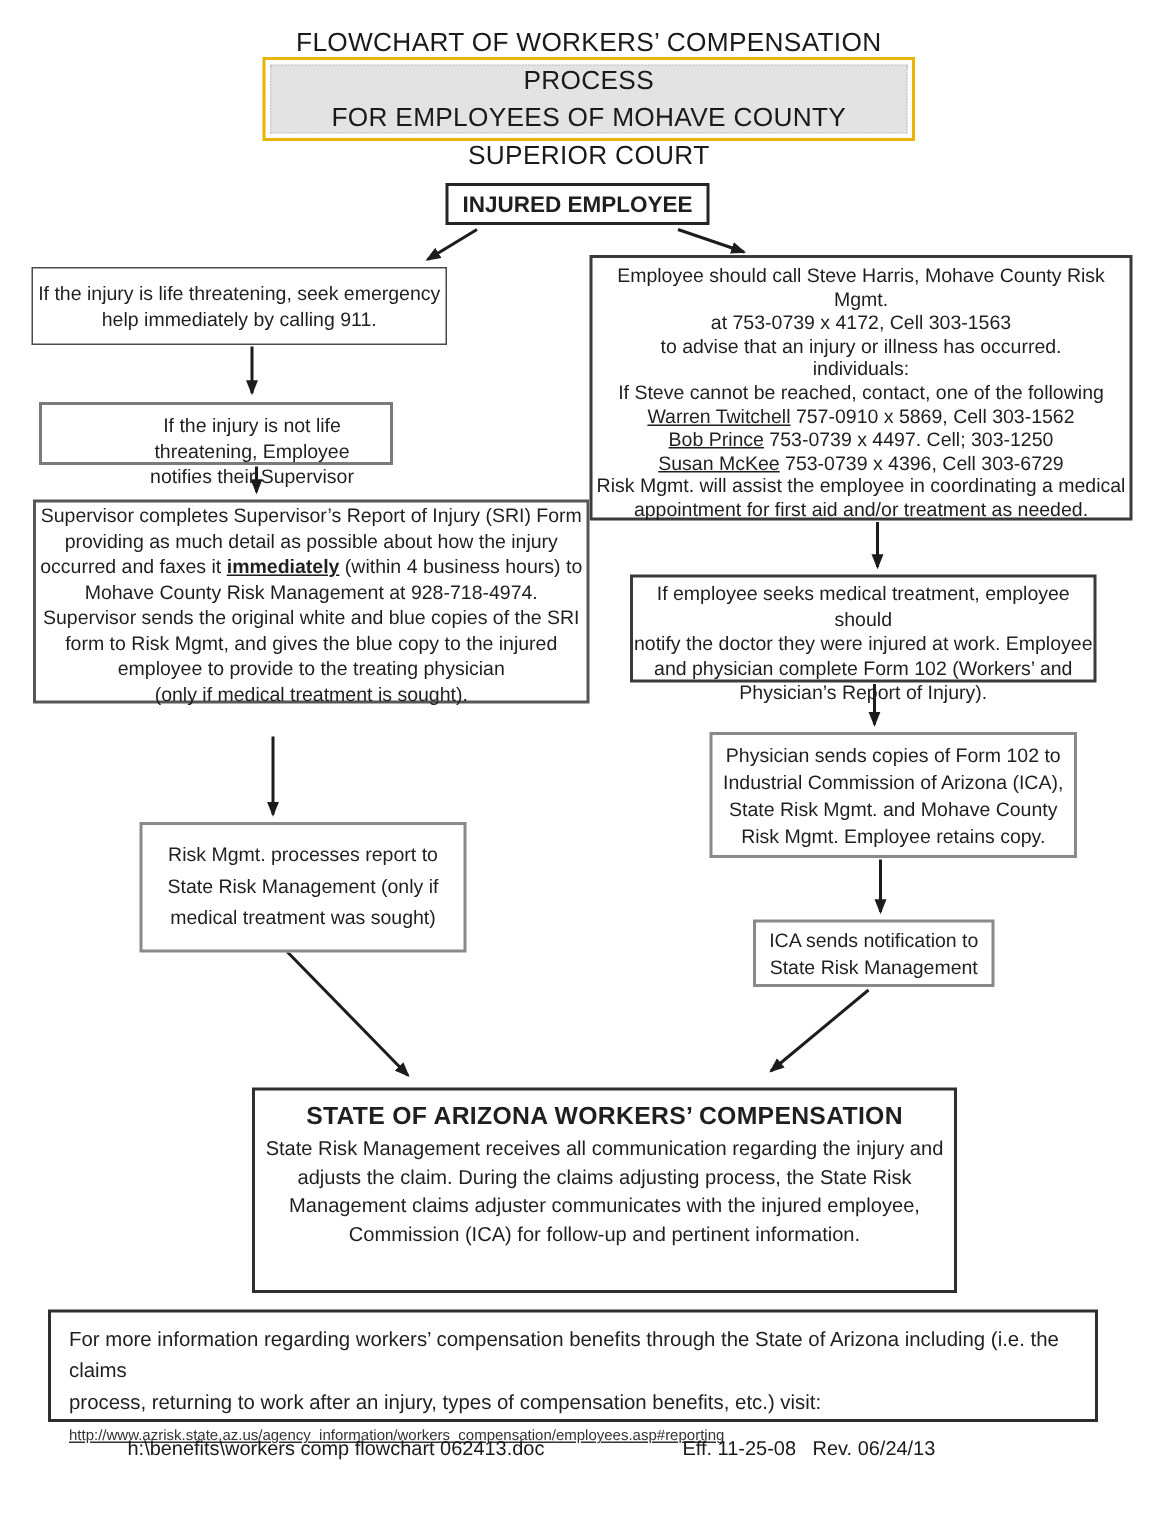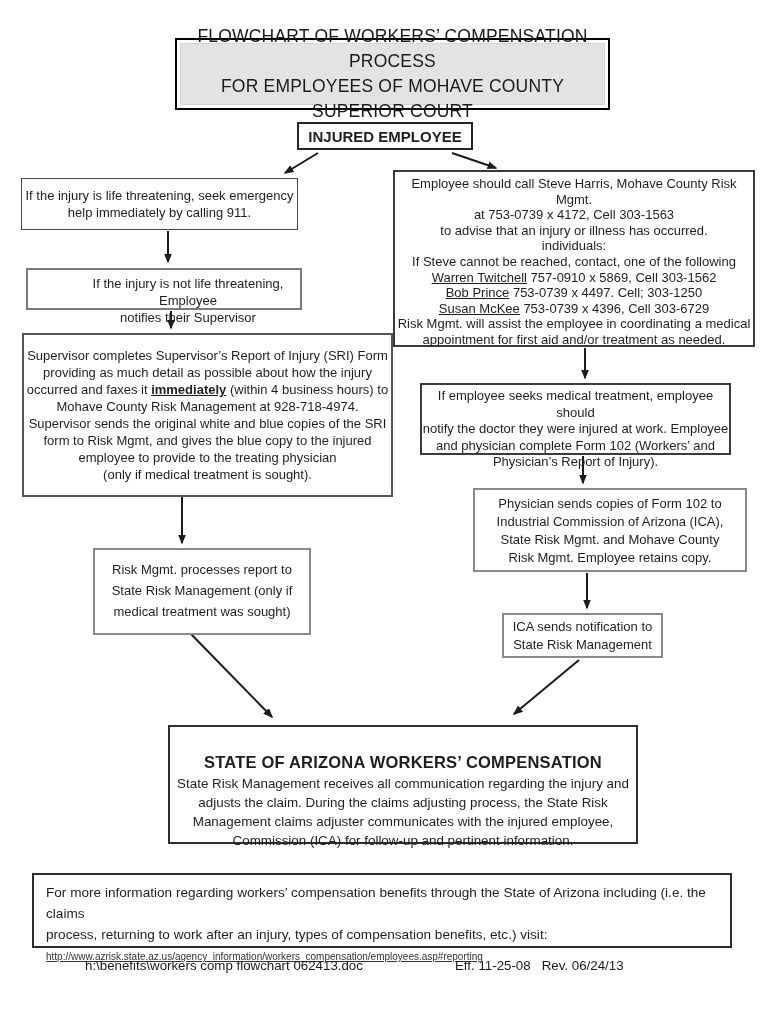--- a/index.html
+++ b/index.html
@@ -7,38 +7,38 @@
     position:relative;width:770px;height:1024px;background:#ffffff;
     font-family:"Liberation Sans","DejaVu Sans",sans-serif;color:#1f1f1f;
     overflow:hidden;margin:0 auto;
   }
   .box{position:absolute;box-sizing:border-box;text-align:center;background:#fff;}
   .line{display:block;}
   .thin-dark{border:1px solid #4a4a4a;}
   .thick-dark{border:2px solid #3b3b3b;}
   .thick-gray{border:2px solid #8a8a8a;}
 
-  .title-box{left:175px;top:38px;width:435px;height:72px;border:2px solid #000000;padding:3px;}
+  .title-box{left:175px;top:38px;width:435px;height:56px;border:2px solid #eab308;padding:3px;}
   .title-inner{background:#e3e3e3;border:1px dotted #c8c8c8;height:100%;box-sizing:border-box;
     display:flex;flex-direction:column;justify-content:center;
     font-size:17.5px;line-height:25px;letter-spacing:.2px;color:#1a1a1a;}
 
   .injured{left:297px;top:122px;width:176px;height:28px;font-weight:bold;font-size:15px;
     line-height:25px;border:2px solid #262626;}
 
   .b911{left:21px;top:178px;width:277px;height:52px;font-size:13px;line-height:17px;padding-top:8px;}
-  .bnotlife{left:26px;top:268px;width:276px;height:42px;font-size:13px;line-height:17px;padding-top:5px;border:2px solid #7b7b7b;padding-left:48px;}
+  .bnotlife{left:26px;top:268px;width:236px;height:42px;font-size:13px;line-height:17px;padding-top:5px;border:2px solid #7b7b7b;padding-left:48px;}
   .bsteve{left:393px;top:170px;width:362px;height:177px;font-size:13px;line-height:15.6px;padding-top:4px;}
-  .bsup{left:22px;top:333px;width:371px;height:164px;font-size:13px;line-height:17px;padding-top:12px;border:2px solid #565656;}
+  .bsup{left:22px;top:333px;width:371px;height:136px;font-size:13px;line-height:17px;padding-top:0;border:2px solid #565656;}
   .bseek{left:420px;top:383px;width:311px;height:72px;font-size:13px;line-height:16.5px;padding-top:3px;}
-  .bphys{left:473px;top:488px;width:274px;height:84px;font-size:13px;line-height:18px;padding-top:5px;}
+  .bphys{left:473px;top:488px;width:245px;height:84px;font-size:13px;line-height:18px;padding-top:5px;}
   .brisk{left:93px;top:548px;width:218px;height:87px;font-size:13px;line-height:21px;padding-top:9px;}
   .bica{left:502px;top:613px;width:161px;height:45px;font-size:13px;line-height:18px;padding-top:3px;}
 
-  .bstate{left:168px;top:725px;width:470px;height:119px;padding-top:23px;border:2px solid #2f2f2f;}
+  .bstate{left:168px;top:725px;width:470px;height:137px;padding-top:5px;border:2px solid #2f2f2f;}
   .state-title{font-weight:bold;font-size:16.5px;line-height:24px;letter-spacing:.2px;}
   .state-body{font-size:13.4px;line-height:19px;}
 
   .binfo{left:32px;top:873px;width:700px;height:75px;border:2px solid #2e2e2e;
     text-align:left;padding:7px 12px 0 12px;font-size:13.6px;line-height:21px;}
   .info-link{font-size:10px;line-height:15px;color:#333;text-decoration:underline;display:inline-block;margin-top:1px;}
 
   .footer{position:absolute;top:958px;left:0;width:770px;font-size:13.3px;color:#1a1a1a;}
   .footer-path{position:absolute;left:85px;top:0;}
   .footer-dates{position:absolute;left:455px;top:0;white-space:pre;}

